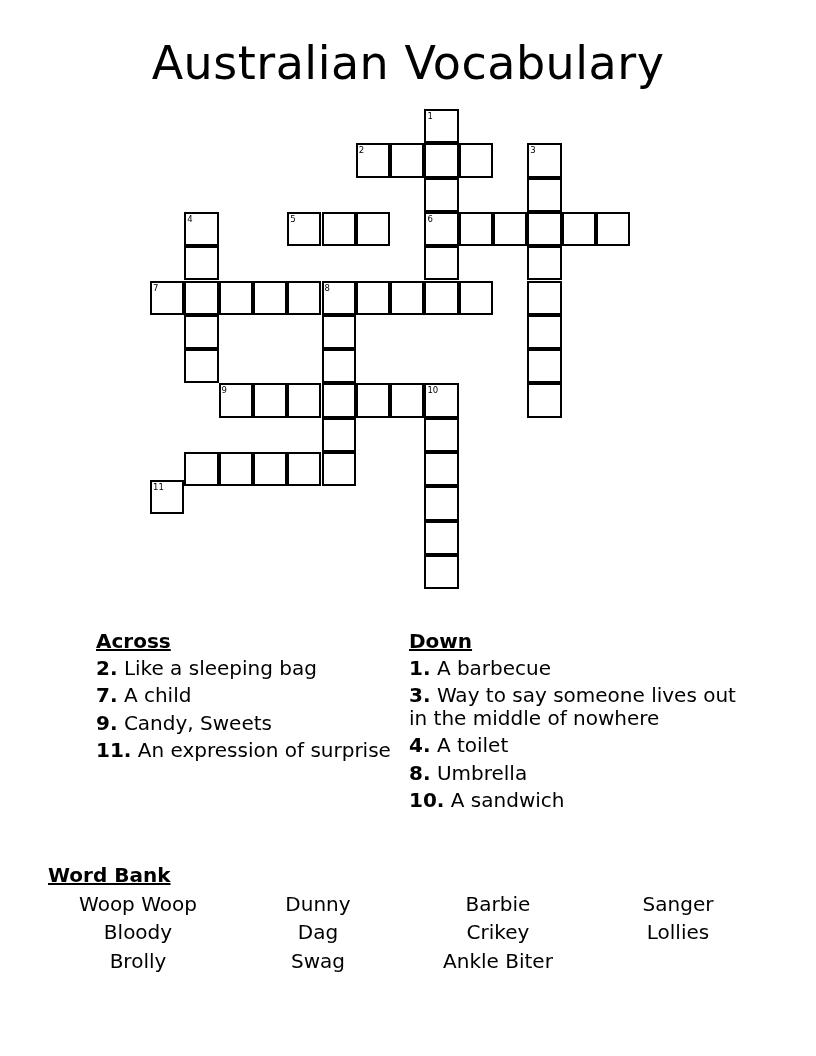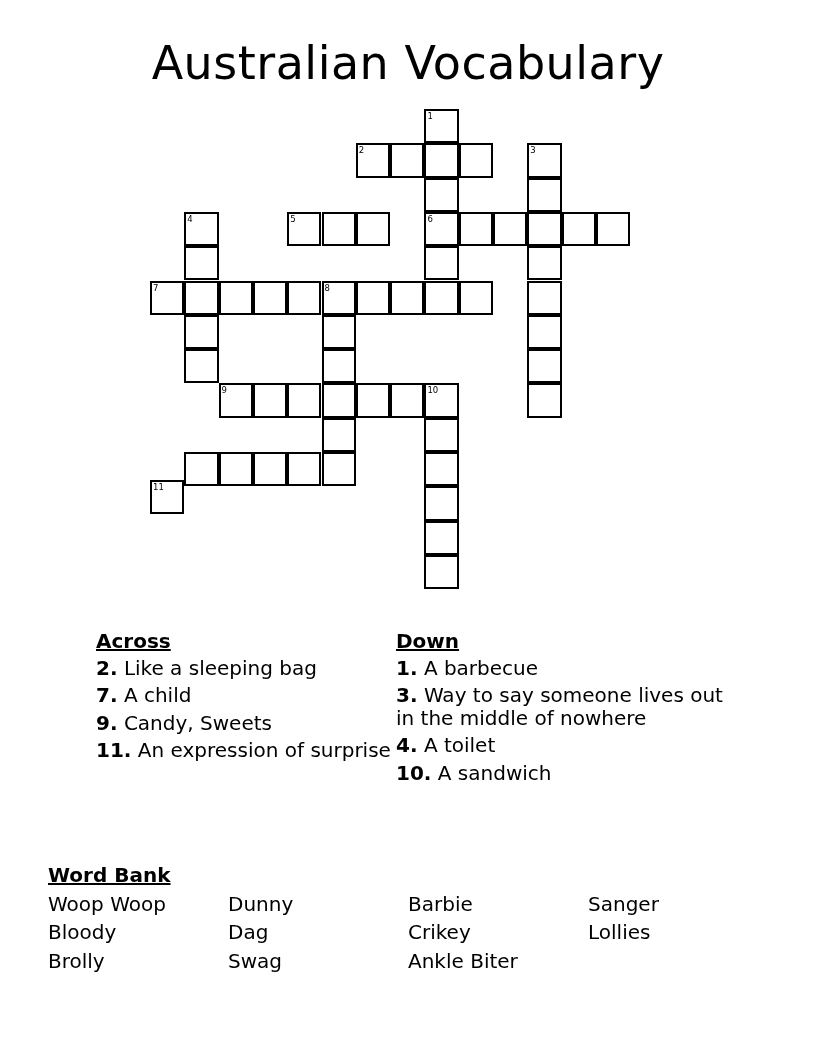--- a/index.html
+++ b/index.html
@@ -8,28 +8,28 @@
   .title { position: absolute; left: 0; width: 816px; top: 33px; text-align: center;
            font-size: 46px; line-height: 60px; font-family: "DejaVu Sans", sans-serif;
            letter-spacing: 0.5px; }
   .grid { position: absolute; left: 0; top: 0; width: 816px; height: 620px; }
   .cell { position: absolute; width: 34.3px; height: 34.3px; box-sizing: border-box;
           border: 2px solid #000; background: #fff; margin-left: -1px; margin-top: -1px; }
   .cell .num { position: absolute; left: 1px; top: 0px; font-size: 8.5px; line-height: 10px;
                font-family: "DejaVu Sans", sans-serif; }
   .clues { position: absolute; top: 628px; font-size: 20px; line-height: 27.2px; }
   .clues.across { left: 48px; width: 350px; margin-left: 48px; }
-  .clues.down { left: 396px; width: 330px; }
+  .clues.down { left: 409px; width: 330px; }
   .clue-heading { font-weight: bold; text-decoration: underline; }
   .clue-num { font-weight: bold; }
   .clue { line-height: 27.2px; }
   .clue.wrap { line-height: 23px; padding: 2px 0; }
   .bank { position: absolute; top: 845px; left: 48px; width: 720px; font-size: 20px; line-height: 28.5px; }
   .bank-heading { font-weight: bold; text-decoration: underline; margin-top: 16px; }
-  .bank-grid { display: grid; grid-template-columns: 180px 180px 180px 180px; }
+  .bank-grid { display: grid; grid-template-columns: 180px 180px 180px 180px; text-align: center; }
 </style>
 </head>
 <body>
 
 <div class="title">Australian Vocabulary</div>
 
 <div class="grid" id="grid">
     <div class="cell" style="left: 425.4px; top: 110px;">
       <span class="num">1</span>
     </div>
@@ -118,20 +118,21 @@
   <div class="clue"><span class="clue-num">7.</span> <span>A child</span></div>
   <div class="clue"><span class="clue-num">9.</span> <span>Candy, Sweets</span></div>
   <div class="clue"><span class="clue-num">11.</span> <span>An expression of surprise</span></div>
 </div>
 
 <div class="clues down">
   <div class="clue-heading">Down</div>
   <div class="clue"><span class="clue-num">1.</span> <span>A barbecue</span></div>
   <div class="clue wrap"><span class="clue-num">3.</span> <span>Way to say someone lives out in the middle of nowhere</span></div>
   <div class="clue"><span class="clue-num">4.</span> <span>A toilet</span></div>
+  <div class="clue"><span class="clue-num">8.</span> <span>Umbrella</span></div>
   <div class="clue"><span class="clue-num">10.</span> <span>A sandwich</span></div>
 </div>
 
 <div class="bank">
   <div class="bank-heading">Word Bank</div>
   <div class="bank-grid">
     <div>Woop Woop</div>
     <div>Dunny</div>
     <div>Barbie</div>
     <div>Sanger</div>

